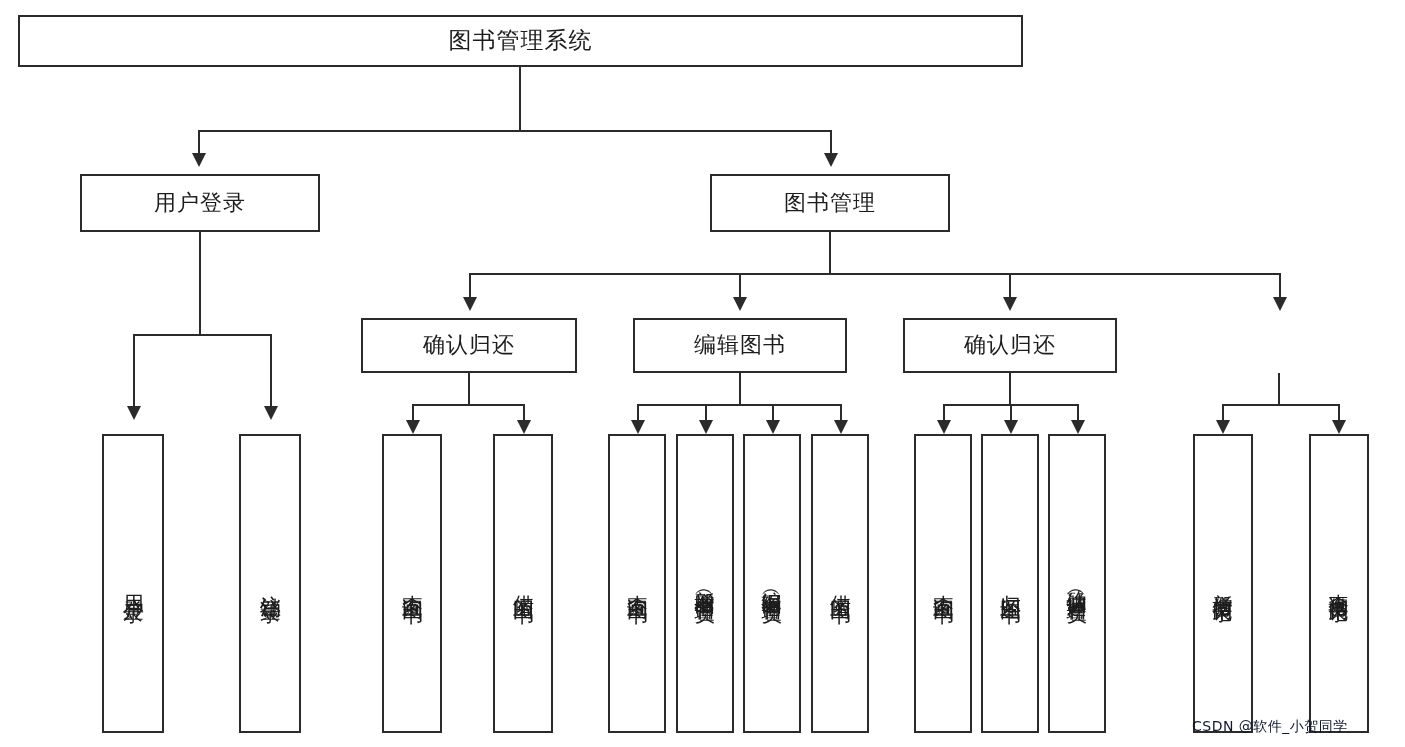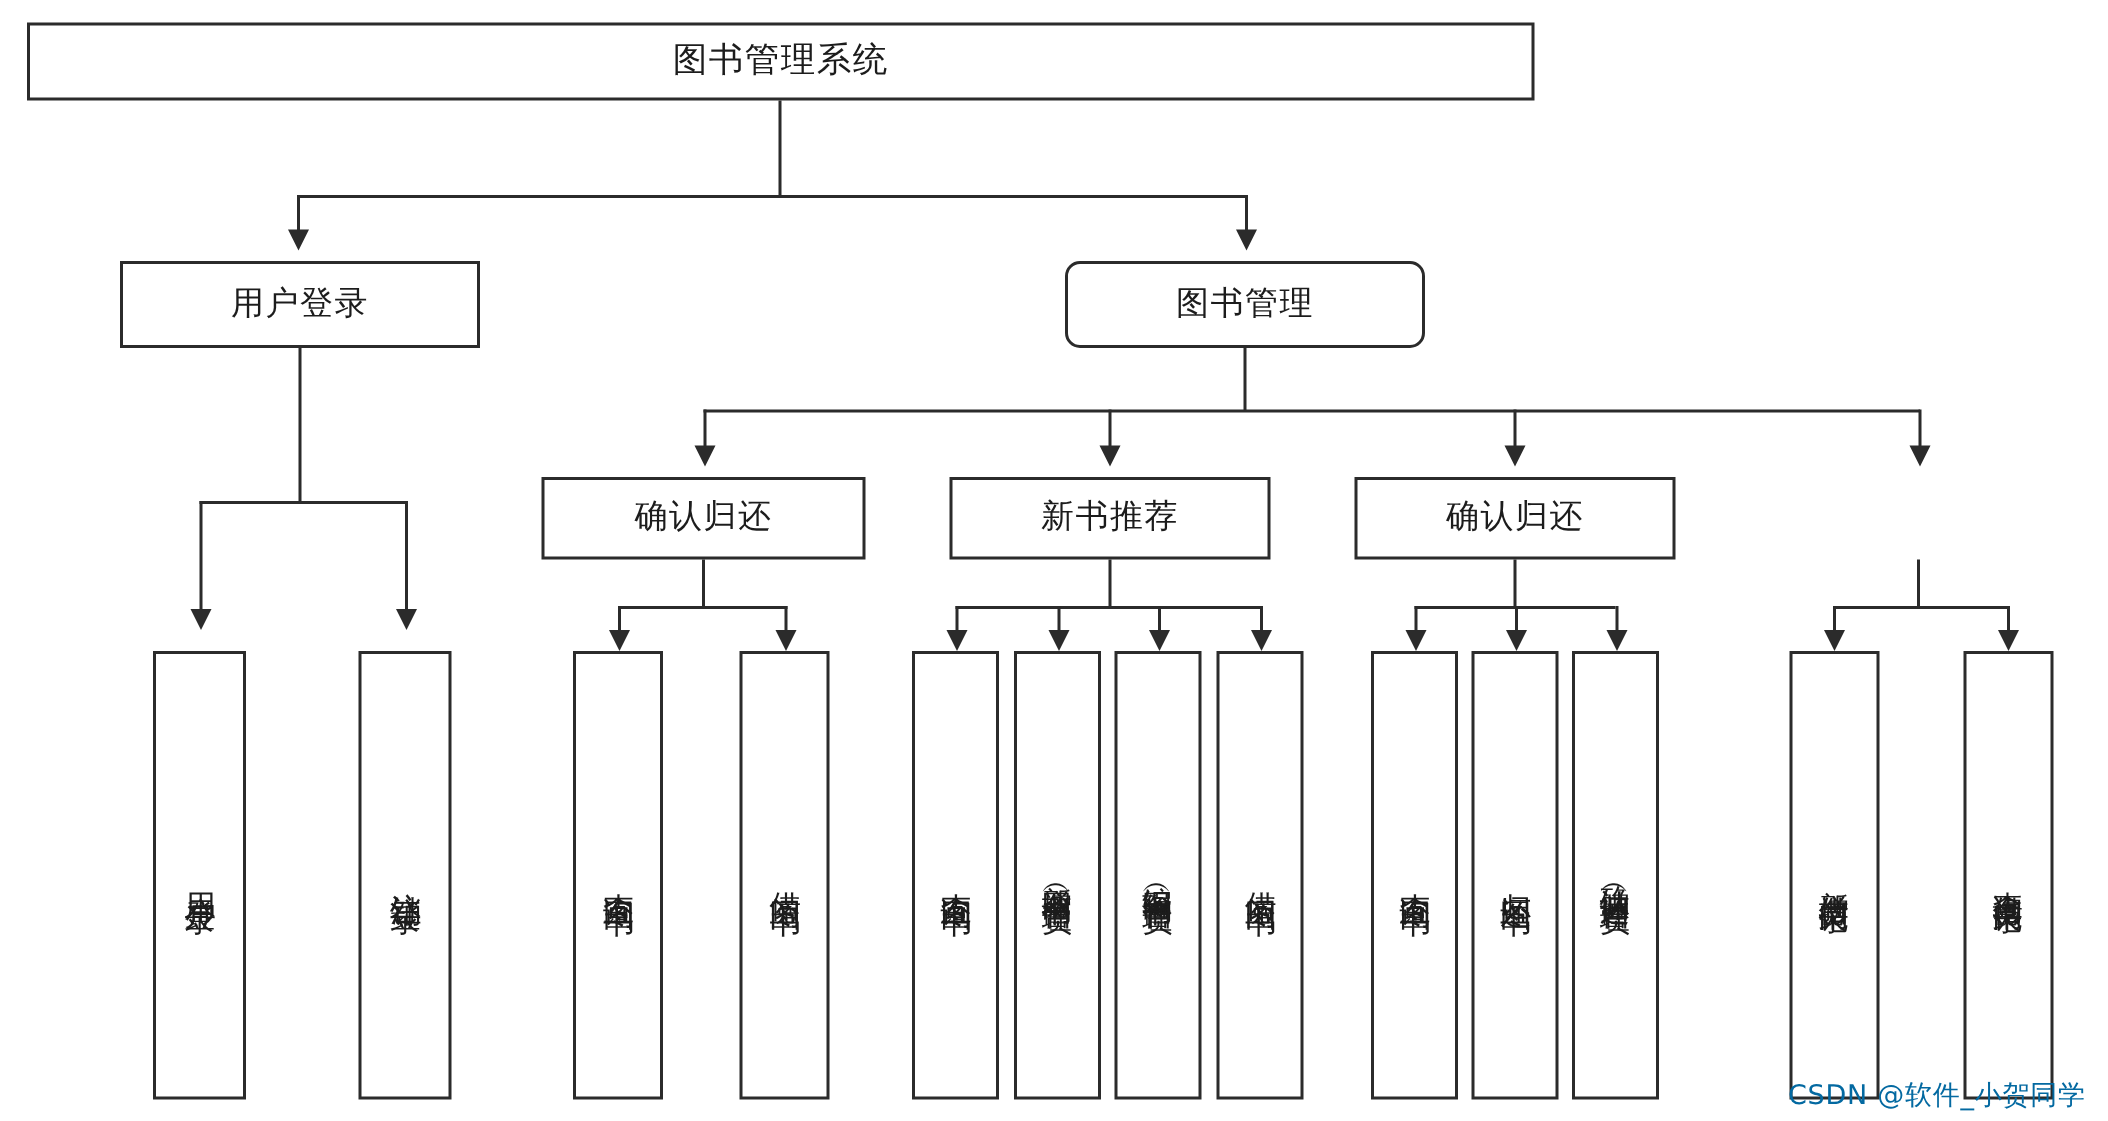--- a/index.html
+++ b/index.html
@@ -70,22 +70,22 @@
   .arrow {
     position: absolute;
     width: 0;
     height: 0;
     border-left: 7px solid transparent;
     border-right: 7px solid transparent;
     border-top: 14px solid #2b2b2b;
   }
   #watermark {
     position: absolute;
-    color: #0369a1;
-    font-size: 18px;
+    color: #0f172a;
+    font-size: 14px;
     white-space: nowrap;
     letter-spacing: 0.5px;
   }
 </style>
 </head>
 <body>
 
 <div id="canvas">
 
   <div class="node h" id="node-root" style="left:18px; top:15px; width:1005px; height:52px;">
@@ -98,21 +98,21 @@
 
   <div class="vline" style="left:198px; top:130px; height:25px;"></div>
   <div class="arrow" style="left:192px; top:153px;"></div>
   <div class="vline" style="left:830px; top:130px; height:25px;"></div>
   <div class="arrow" style="left:824px; top:153px;"></div>
 
   <div class="node h" style="left:80px; top:174px; width:240px; height:58px;">
     <span class="lbl">用户登录</span>
   </div>
 
-  <div class="node h" style="left:710px; top:174px; width:240px; height:58px;border-radius:10px;">
+  <div class="node h" style="left:710px; top:174px; width:240px; height:58px;">
     <span class="lbl">图书管理</span>
   </div>
 
   <div class="vline" style="left:199px; top:232px; height:103px;"></div>
   <div class="hline" style="left:133px; top:334px; width:139px;"></div>
   <div class="vline" style="left:133px; top:334px; height:74px;"></div>
   <div class="arrow" style="left:127px; top:406px;"></div>
   <div class="vline" style="left:270px; top:334px; height:74px;"></div>
   <div class="arrow" style="left:264px; top:406px;"></div>
 
@@ -124,21 +124,21 @@
   <div class="arrow" style="left:733px; top:297px;"></div>
   <div class="vline" style="left:1009px; top:273px; height:26px;"></div>
   <div class="arrow" style="left:1003px; top:297px;"></div>
   <div class="vline" style="left:1279px; top:273px; height:26px;"></div>
   <div class="arrow" style="left:1273px; top:297px;"></div>
 
   <div class="node h" style="left:361px; top:318px; width:216px; height:55px;">
     <span class="lbl">确认归还</span>
   </div>
   <div class="node h" style="left:633px; top:318px; width:214px; height:55px;">
-    <span class="lbl">新书推荐</span>
+    <span class="lbl">编辑图书</span>
   </div>
   <div class="node h" style="left:903px; top:318px; width:214px; height:55px;">
     <span class="lbl">确认归还</span>
   </div>
 
   <div class="vline" style="left:468px; top:373px; height:32px;"></div>
   <div class="hline" style="left:412px; top:404px; width:113px;"></div>
   <div class="vline" style="left:412px; top:404px; height:18px;"></div>
   <div class="arrow" style="left:406px; top:420px;"></div>
   <div class="vline" style="left:523px; top:404px; height:18px;"></div>

